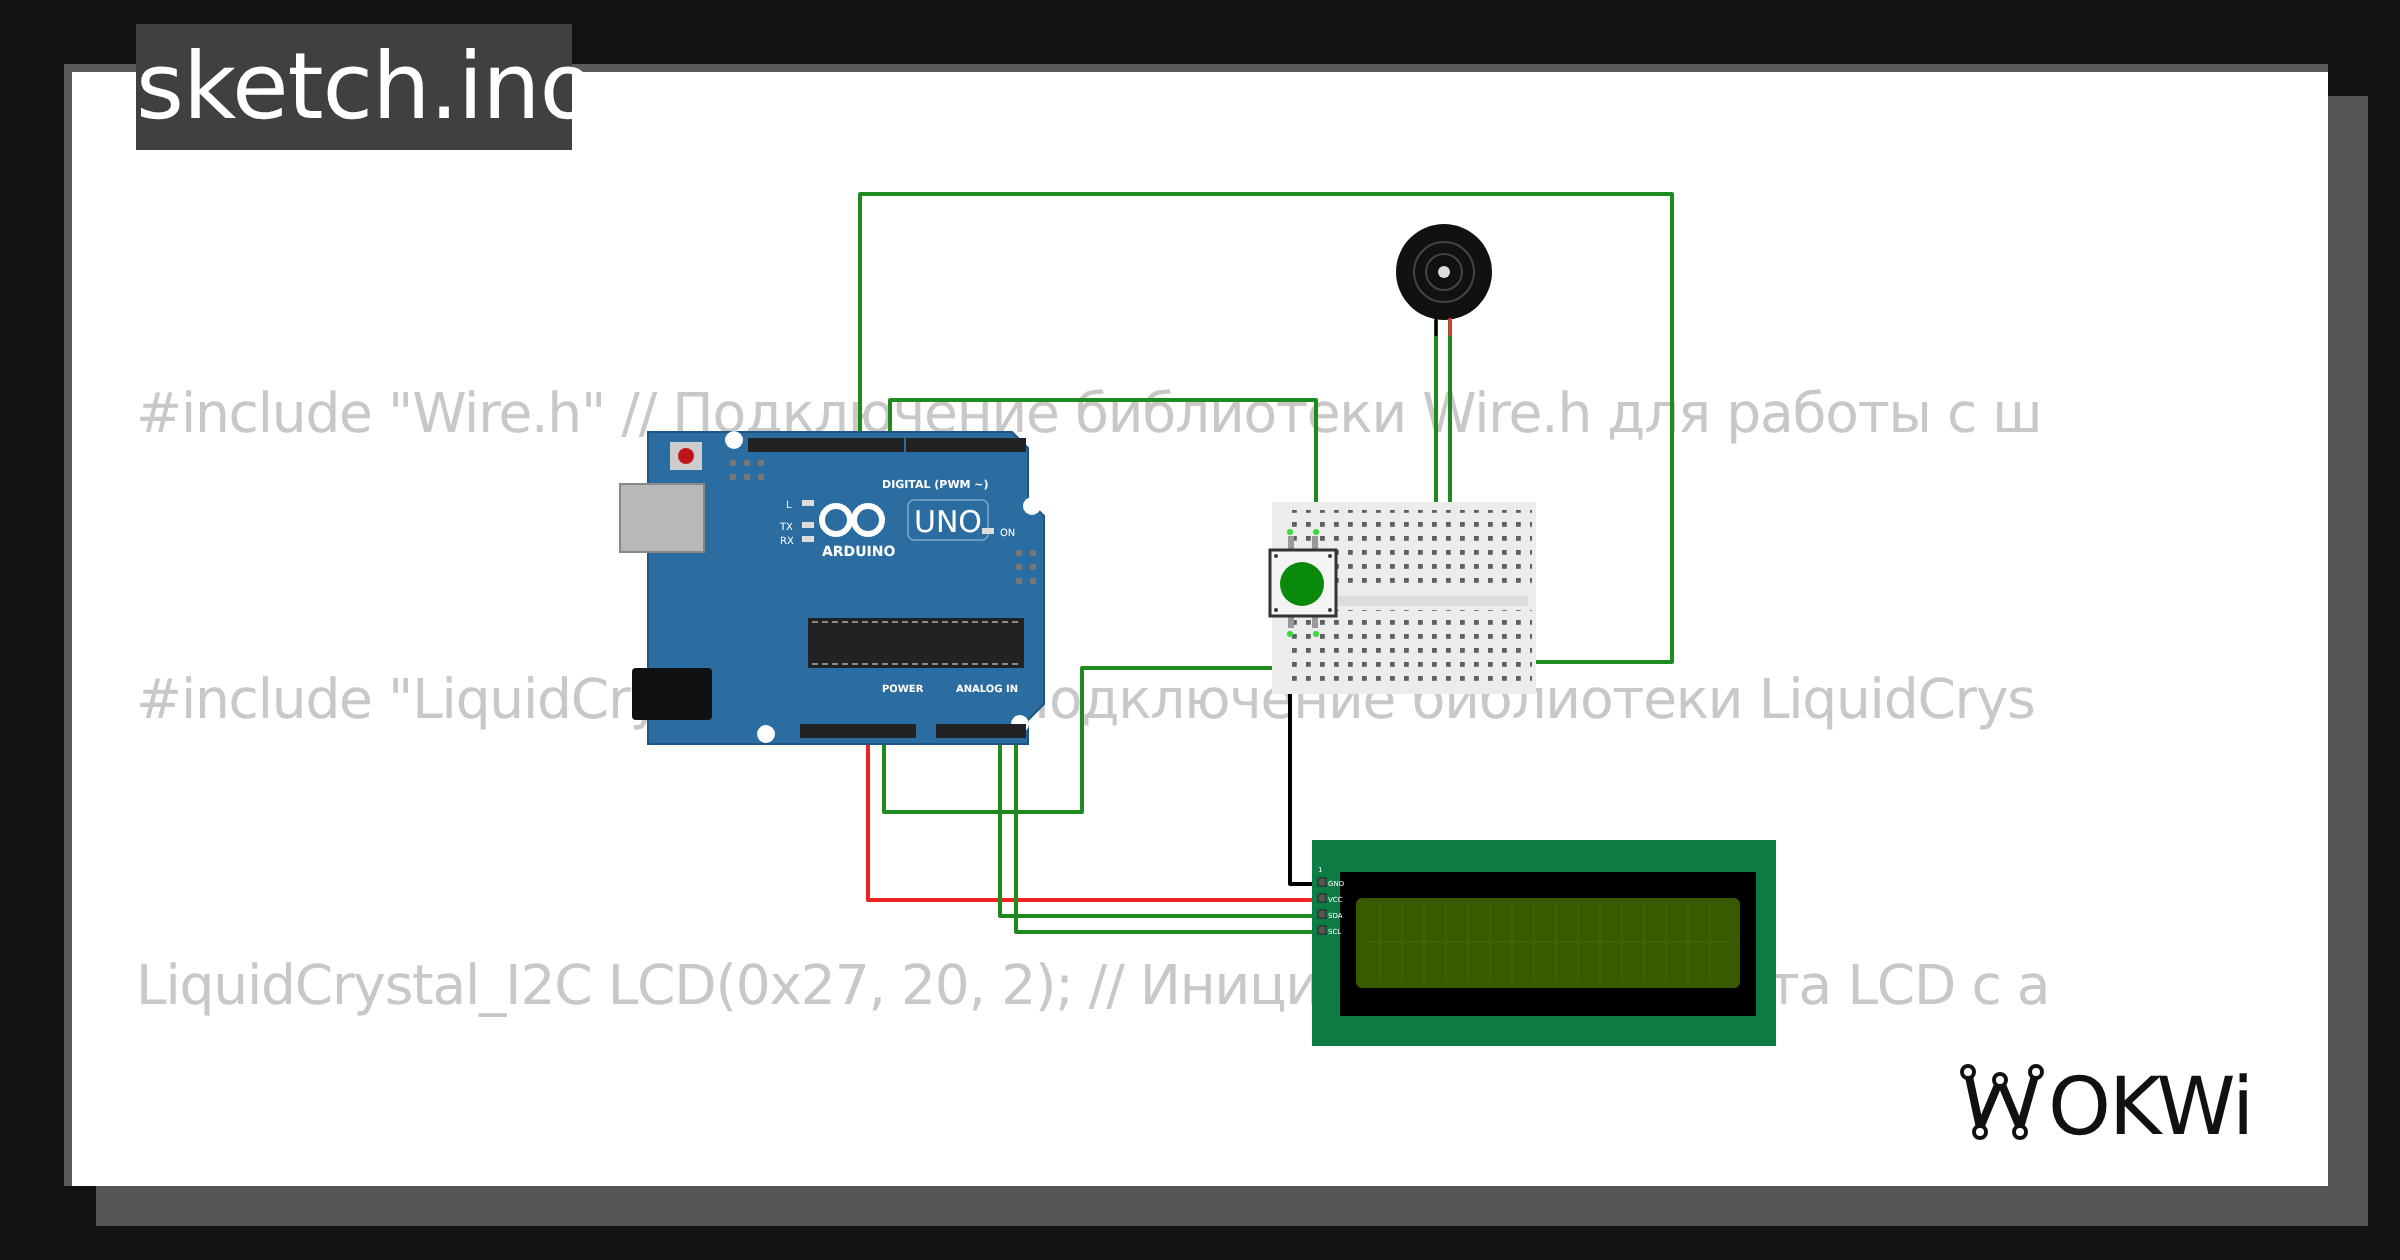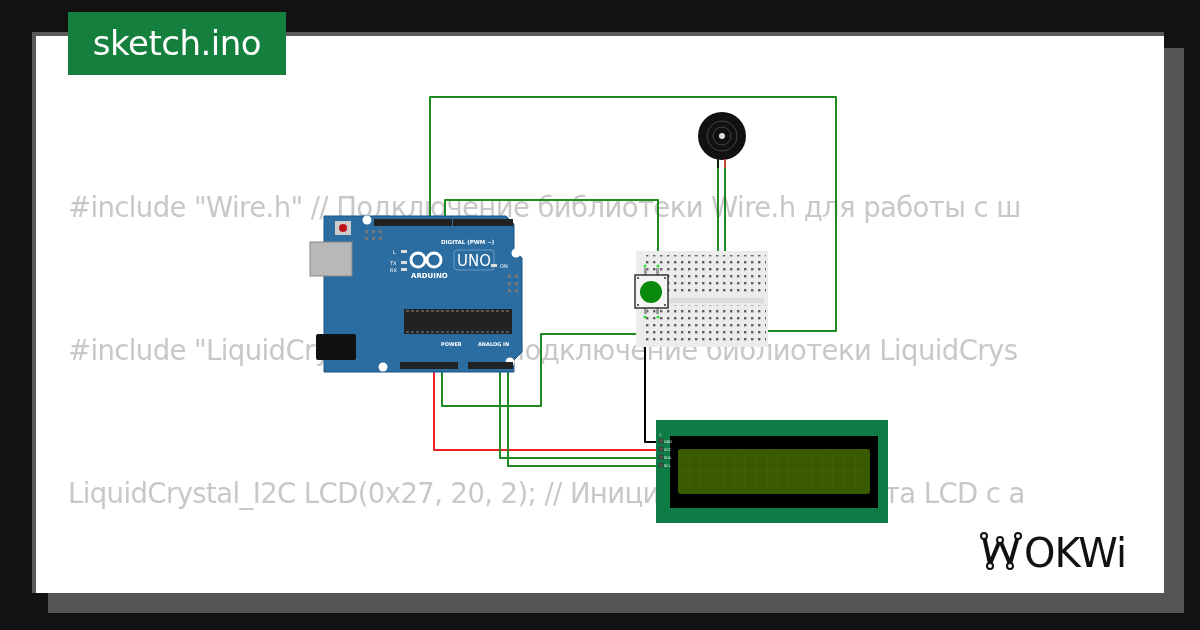--- a/index.html
+++ b/index.html
@@ -1,20 +1,20 @@
 <!DOCTYPE html>
 <html><head>
 <meta charset="utf-8">
 <style>
   html, body { margin:0; padding:0; }
   body { width:1200px; height:630px; background:#121212; position:relative; overflow:hidden; font-family:"DejaVu Sans", sans-serif; }
   .shadow { position:absolute; left:48px; top:48px; width:1136px; height:565px; background:#555555; }
   .panel { position:absolute; left:32px; top:32px; width:1132px; height:561px; background:#5a5a5a; }
   .panel-inner { position:absolute; left:4px; top:4px; right:0; bottom:0; background:#ffffff; overflow:hidden; }
-  .tab { position:absolute; left:68px; top:12px; height:63px; width:218px; background:#15803d; color:#ffffff; font-family:"DejaVu Sans", sans-serif; font-size:34px; line-height:63px; text-align:center; letter-spacing:-0.5px; z-index:5; }
+  .tab { position:absolute; left:68px; top:12px; height:63px; width:218px; background:#404040; color:#ffffff; font-family:"DejaVu Sans", sans-serif; font-size:46px; line-height:63px; text-align:left; letter-spacing:-0.5px; z-index:5; }
   .code { position:absolute; left:32px; top:52px; width:1064px; overflow:hidden; white-space:pre; font-family:"DejaVu Sans", sans-serif; font-size:27.5px; line-height:47.8px; color:#c8c8c8; letter-spacing:-0.6px; }
   .code-line { height:47.8px; overflow:hidden; }
   svg.circuit { position:absolute; left:0; top:0; z-index:3; }
   .logo { position:absolute; left:976px; top:526px; z-index:4; }
 </style>
 </head>
 <body>
 
 <div class="shadow"></div>
 <div class="panel">

